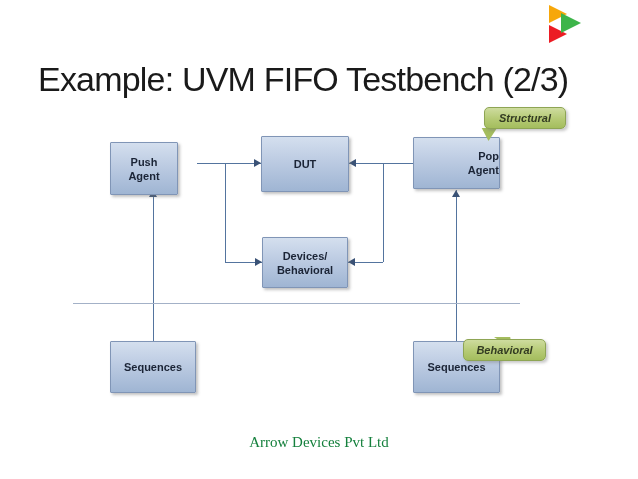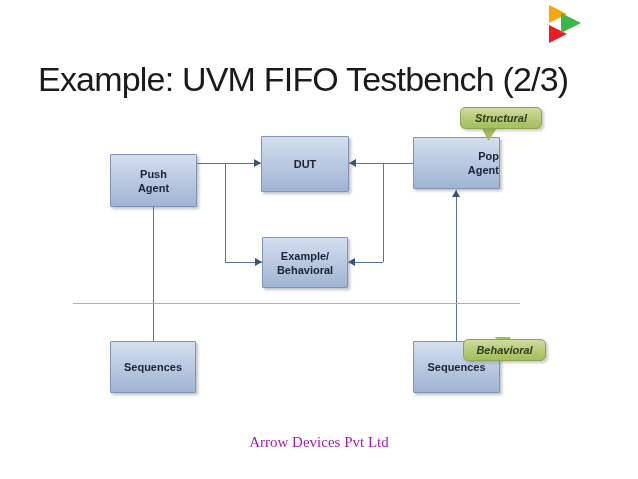--- a/index.html
+++ b/index.html
@@ -23,21 +23,21 @@
     font-size:34px;font-weight:500;color:#1a1a1a;letter-spacing:-0.8px;white-space:nowrap;}
   
   .box{
     position:absolute;box-sizing:border-box;
     background:linear-gradient(to bottom,#d4dfee 0%,#bccbe2 45%,#9fb5d3 100%);
     border:1px solid #8095b6;border-radius:1px;
     box-shadow:2px 2px 3px rgba(120,120,120,0.45);
     display:flex;flex-direction:column;justify-content:center;align-items:center;
     font-size:11px;font-weight:bold;color:#1b2436;line-height:14px;text-align:center;
   }
-  .box-push{left:110px;top:154px;width:87px;height:53px;justify-content:center;}
+  .box-push{left:110px;top:142px;width:68px;height:53px;justify-content:center;}
   .box-dut{left:261px;top:136px;width:88px;height:56px;}
   .box-pop{left:413px;top:137px;width:87px;height:52px;align-items:flex-end;}
   .box-monitor{left:262px;top:237px;width:86px;height:51px;}
   .box-seq-left{left:110px;top:341px;width:86px;height:52px;}
   .box-seq-right{left:413px;top:341px;width:87px;height:52px;}
   
   .line{position:absolute;background:#54749e;}
   .line-h{height:1px;}
   .line-v{width:1px;}
   .divider{position:absolute;left:73px;top:303px;width:447px;height:1px;background:#a3b1c7;}
@@ -47,30 +47,30 @@
   .arrow-up{border-bottom:7px solid #3a5276;border-left:4px solid transparent;border-right:4px solid transparent;}
   
   .callout{
     position:absolute;box-sizing:border-box;
     background:linear-gradient(to bottom,#cedc9f 0%,#b5ca74 55%,#a4bd5e 100%);
     border:1px solid #8ea554;border-radius:5px;
     box-shadow:2px 2px 3px rgba(120,120,120,0.4);
     display:flex;justify-content:center;align-items:center;
     font-size:11px;font-style:italic;font-weight:bold;color:#333b22;
   }
-  .callout-structural{left:460px;top:107px;width:82px;height:22px;}
+  .callout-structural{left:484px;top:107px;width:82px;height:22px;}
   .callout-behavioral{left:463px;top:316px;width:83px;height:22px;margin-top:23px;}
   .tail{position:absolute;background:#a4bd5e;}
   .tail-structural{left:480px;top:128px;width:17px;height:13px;
     clip-path:polygon(10% 0,100% 0,50% 100%);}
   .tail-behavioral{left:494px;top:337px;width:18px;height:12px;
     clip-path:polygon(0 0,90% 0,100% 100%);}
   
   .footer{position:absolute;left:0;top:434px;width:638px;text-align:center;
-    font-family:"Liberation Serif",serif;font-size:15px;color:#a21caf;}
+    font-family:"Liberation Serif",serif;font-size:15px;color:#15803d;}
 </style>
 </head>
 <body>
 
 <div id="slide">
 
   <div class="logo">
     <span class="tri tri-yellow"></span>
     <span class="tri tri-red"></span>
     <span class="tri tri-green"></span>
@@ -108,21 +108,21 @@
   <div class="box box-dut">
     <span>DUT</span>
   </div>
 
   <div class="box box-pop">
     <span>Pop</span>
     <span>Agent</span>
   </div>
 
   <div class="box box-monitor">
-    <span>Example/</span>
+    <span>Devices/</span>
     <span>Behavioral</span>
   </div>
 
   <div class="box box-seq-left">
     <span>Sequences</span>
   </div>
 
   <div class="box box-seq-right">
     <span>Sequences</span>
   </div>

